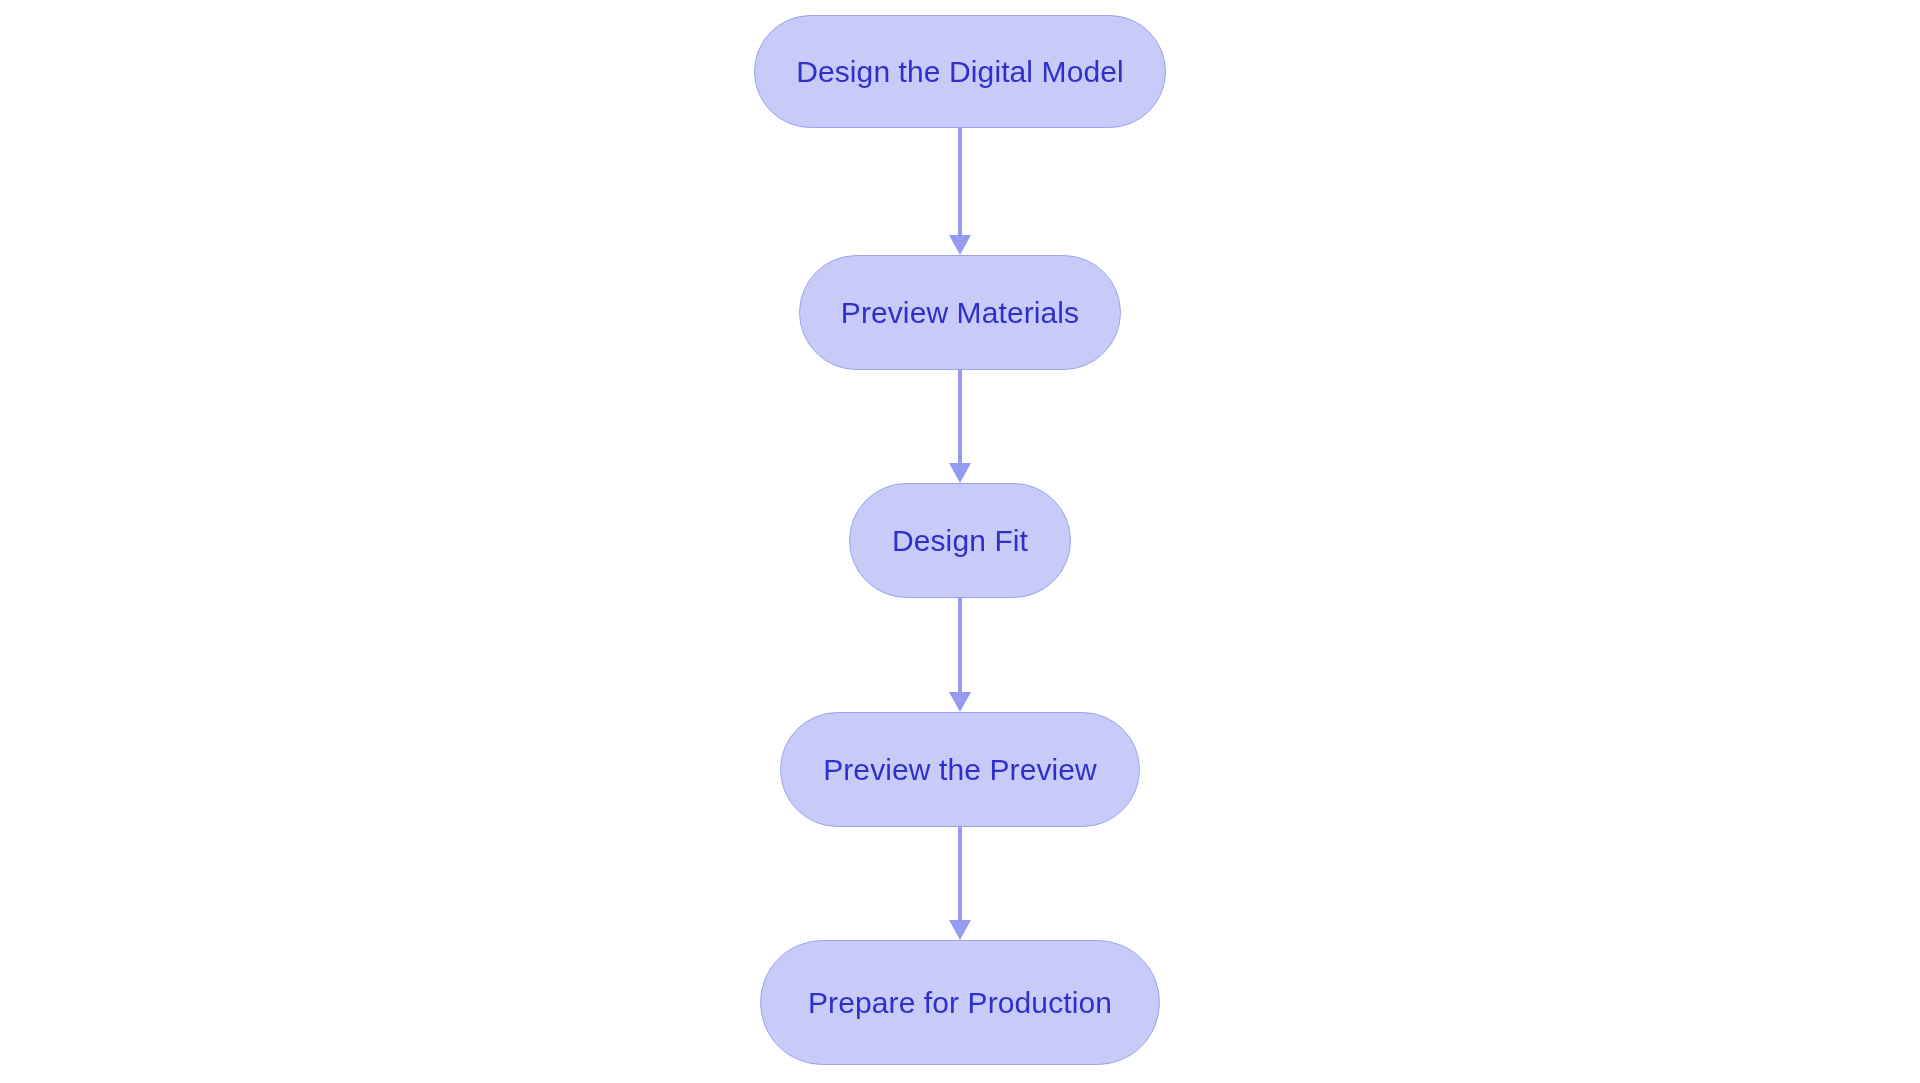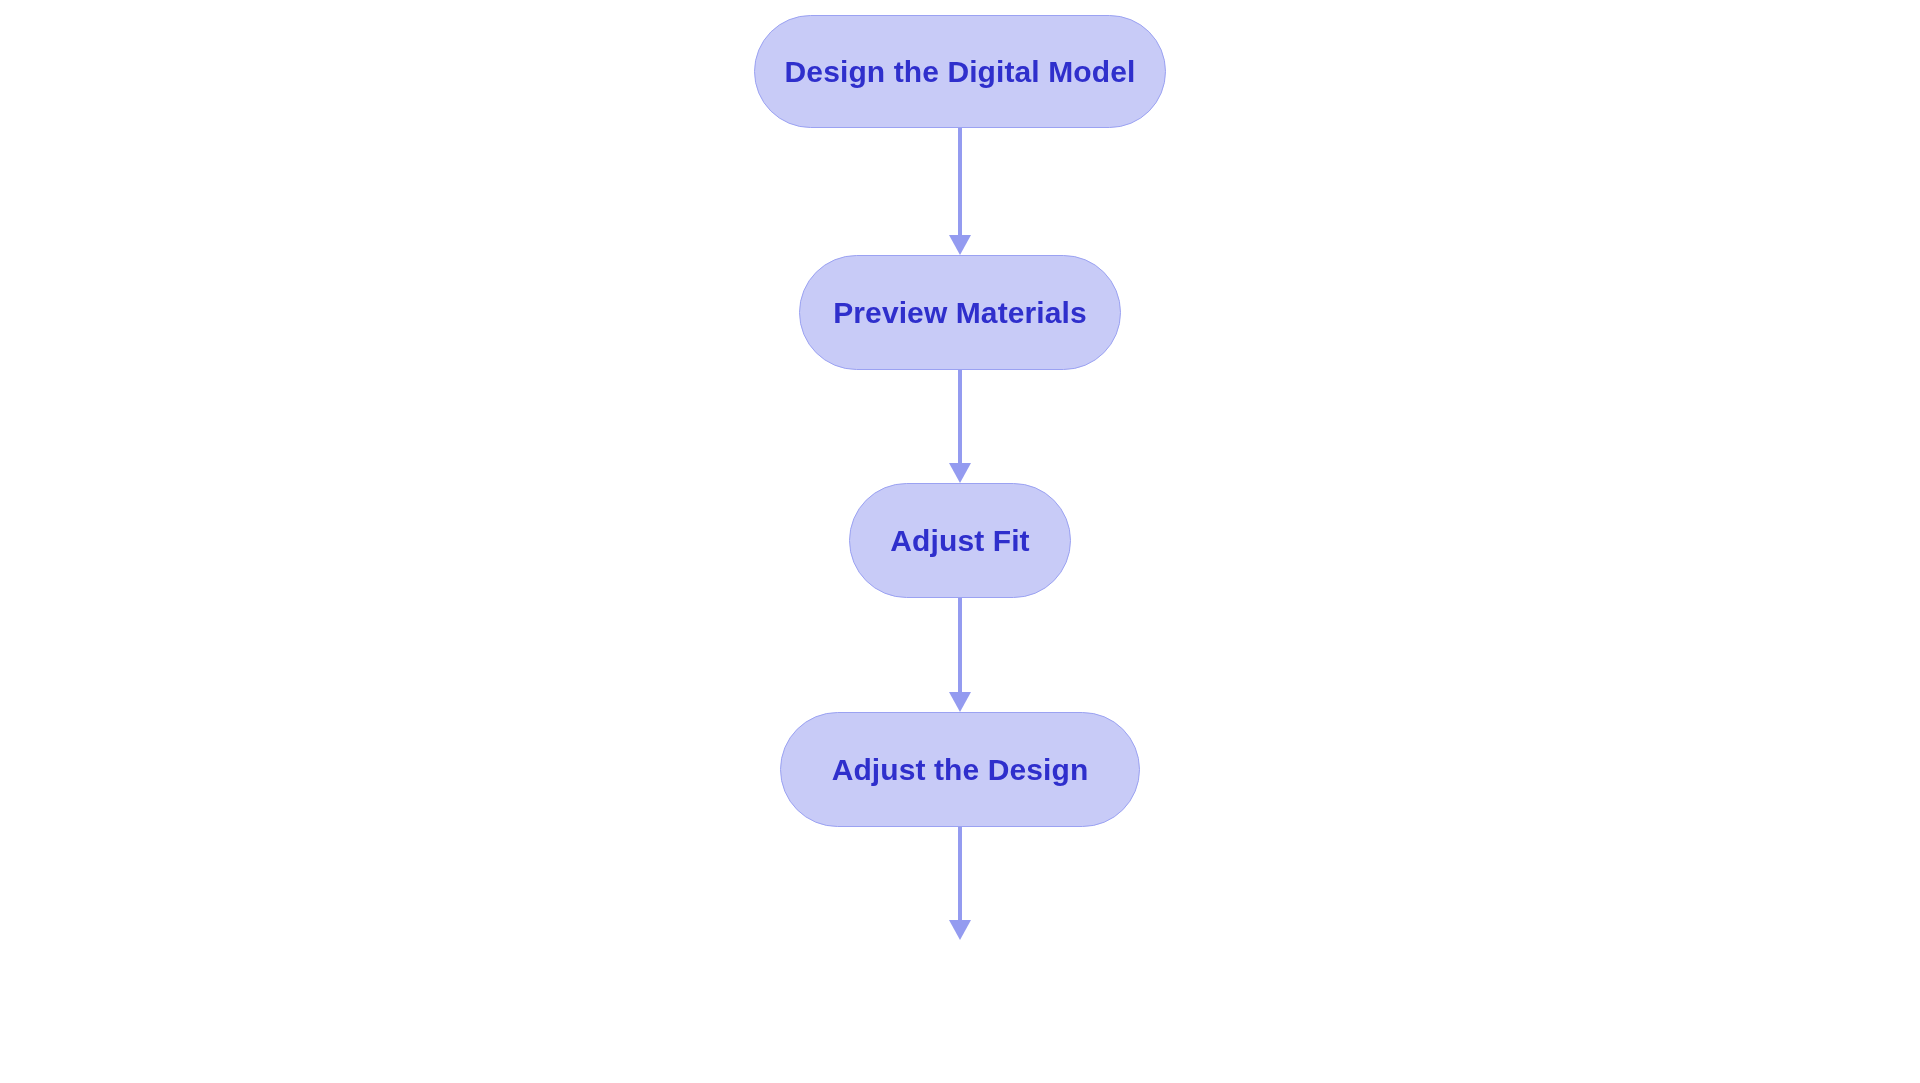--- a/index.html
+++ b/index.html
@@ -37,21 +37,21 @@
   .flow-node {
     box-sizing: border-box;
     display: flex;
     align-items: center;
     justify-content: center;
     background: #c8cbf7;
     border: 1.6px solid #9ba2f2;
     border-radius: 9999px;
     color: #2f2fcc;
     font-size: 30px;
-    font-weight: 700;
+    font-weight: 400;
     line-height: 1;
     letter-spacing: 0.1px;
     white-space: nowrap;
     user-select: none;
   }
 
   .flow-node-label {
     color: #2f2fcc;
     font-size: 30px;
     line-height: 1;
@@ -110,32 +110,35 @@
     <div class="flow-node node-2">
       <span class="flow-node-label">Preview Materials</span>
     </div>
 
     <div class="flow-connector connector-2">
       <div class="connector-line"></div>
       <div class="connector-arrowhead"></div>
     </div>
 
     <div class="flow-node node-3">
-      <span class="flow-node-label">Adjust Fit</span>
+      <span class="flow-node-label">Design Fit</span>
     </div>
 
     <div class="flow-connector connector-3">
       <div class="connector-line"></div>
       <div class="connector-arrowhead"></div>
     </div>
 
     <div class="flow-node node-4">
-      <span class="flow-node-label">Adjust the Design</span>
+      <span class="flow-node-label">Preview the Preview</span>
     </div>
 
     <div class="flow-connector connector-4">
       <div class="connector-line"></div>
       <div class="connector-arrowhead"></div>
     </div>
 
+    <div class="flow-node node-5">
+      <span class="flow-node-label">Prepare for Production</span>
+    </div>
 
   </div>
 </div>
 
 </body></html>

